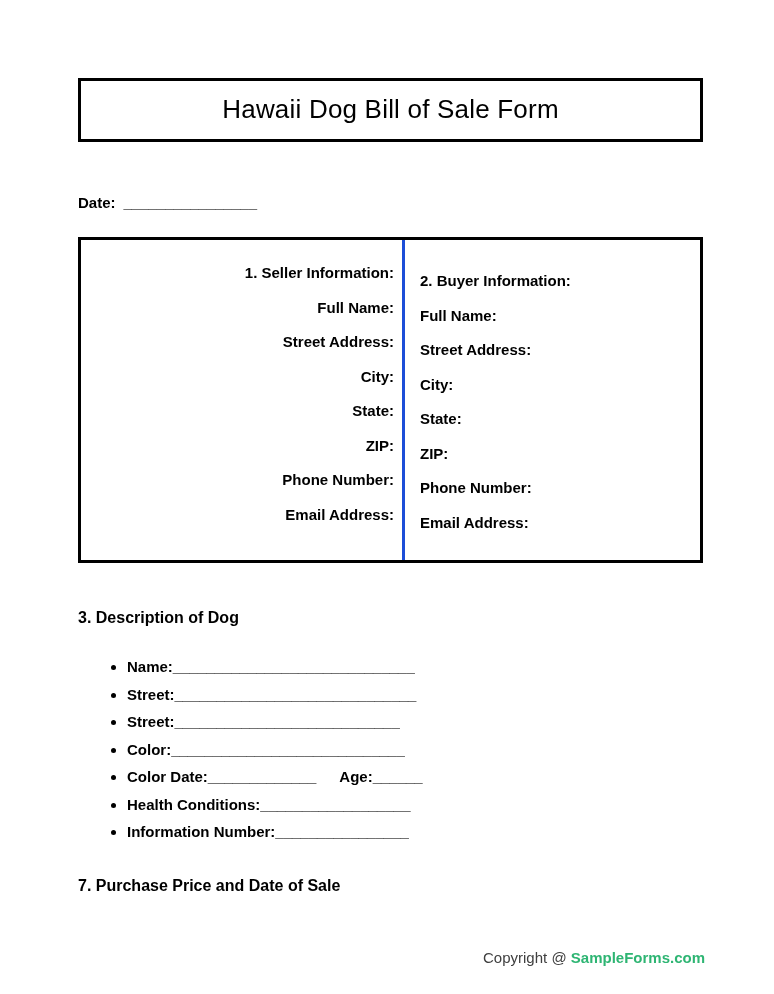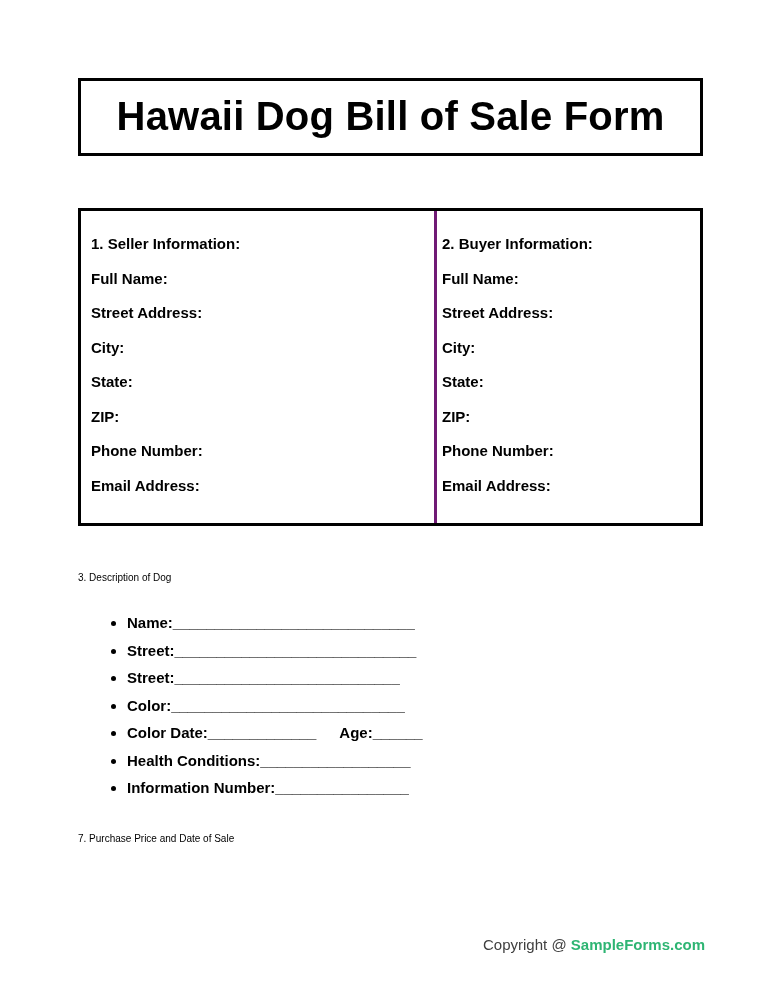--- a/index.html
+++ b/index.html
@@ -17,94 +17,99 @@
     top: 78px;
     width: 625px;
   }
   .title-box {
     border: 3px solid #000;
     text-align: center;
     padding: 13px 4px 14px 4px;
     margin-bottom: 52px;
   }
   .title-box h1 {
-    font-size: 40px;
-    font-weight: bold;
+    font-size: 26px;
+    font-weight: normal;
     letter-spacing: 0.2px;
   }
   .date-row {
     font-size: 15px;
     font-weight: bold;
     margin-bottom: 26px;
   }
   .date-row .blank { margin-left: 8px; }
   .parties {
     border: 3px solid #000;
     display: flex;
     width: 100%;
   }
   .party-col {
     padding: 16px 8px 20px 10px;
   }
   .party-col.seller {
-    width: 356px;
-    border-right: 3px solid #701a75;
+    width: 324px;
+    border-right: 3px solid #1d4ed8;
+    text-align: right;
   }
   .party-col.buyer {
     flex: 1;
-    padding-left: 5px;
+    padding-left: 15px;
+    margin-top: 8px;
   }
   .party-col p {
     font-size: 15px;
     font-weight: bold;
     line-height: 34.5px;
     white-space: nowrap;
   }
   .section-heading {
-    font-size: 10px;
-    font-weight: normal;
+    font-size: 16px;
+    font-weight: bold;
   }
   .section-3 { margin-top: 46px; }
   .dog-list {
     list-style: disc;
     margin-top: 26px;
     padding-left: 49px;
   }
   .dog-list li {
     font-size: 15px;
     font-weight: bold;
     line-height: 27.5px;
     white-space: nowrap;
   }
   .dog-list li .blank { }
   .dog-list li .label2 { margin-left: 23px; }
   .section-4 { margin-top: 31px; }
   .footer {
     position: absolute;
     right: 69px;
-    bottom: 41px;
+    bottom: 28px;
     font-size: 15px;
     color: #404040;
   }
   .footer .brand {
     color: #2eb573;
     font-weight: bold;
     text-decoration: none;
     cursor: pointer;
   }
 </style>
 </head>
 <body>
 
 <div class="content">
 
   <div class="title-box">
     <h1>Hawaii Dog Bill of Sale Form</h1>
   </div>
 
+  <div class="date-row">
+    <span>Date:</span><span class="blank">________________</span>
+  </div>
 
   <div class="parties">
     <div class="party-col seller">
       <p>1. Seller Information:</p>
       <p>Full Name:</p>
       <p>Street Address:</p>
       <p>City:</p>
       <p>State:</p>
       <p>ZIP:</p>
       <p>Phone Number:</p>

